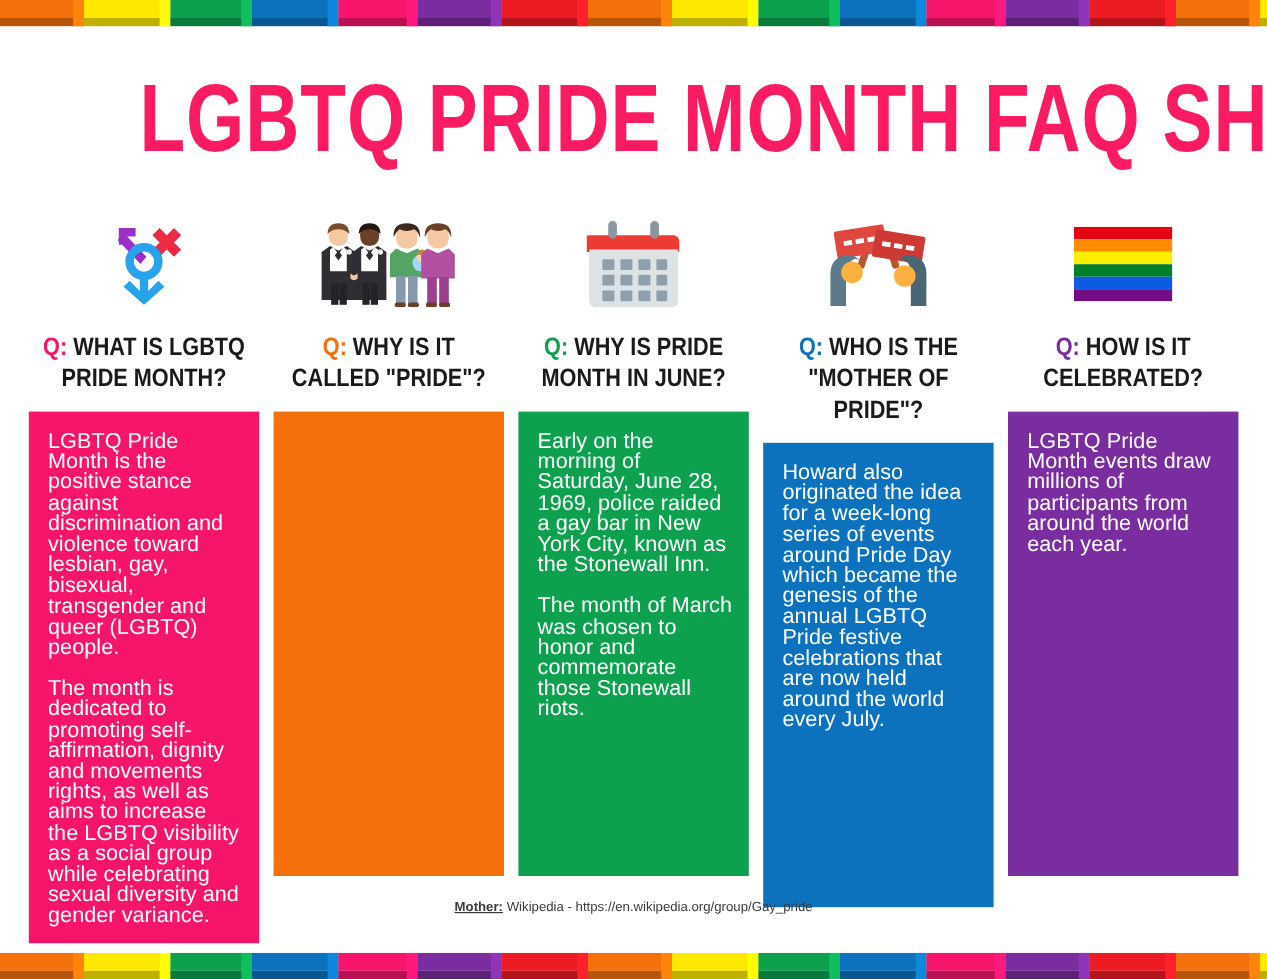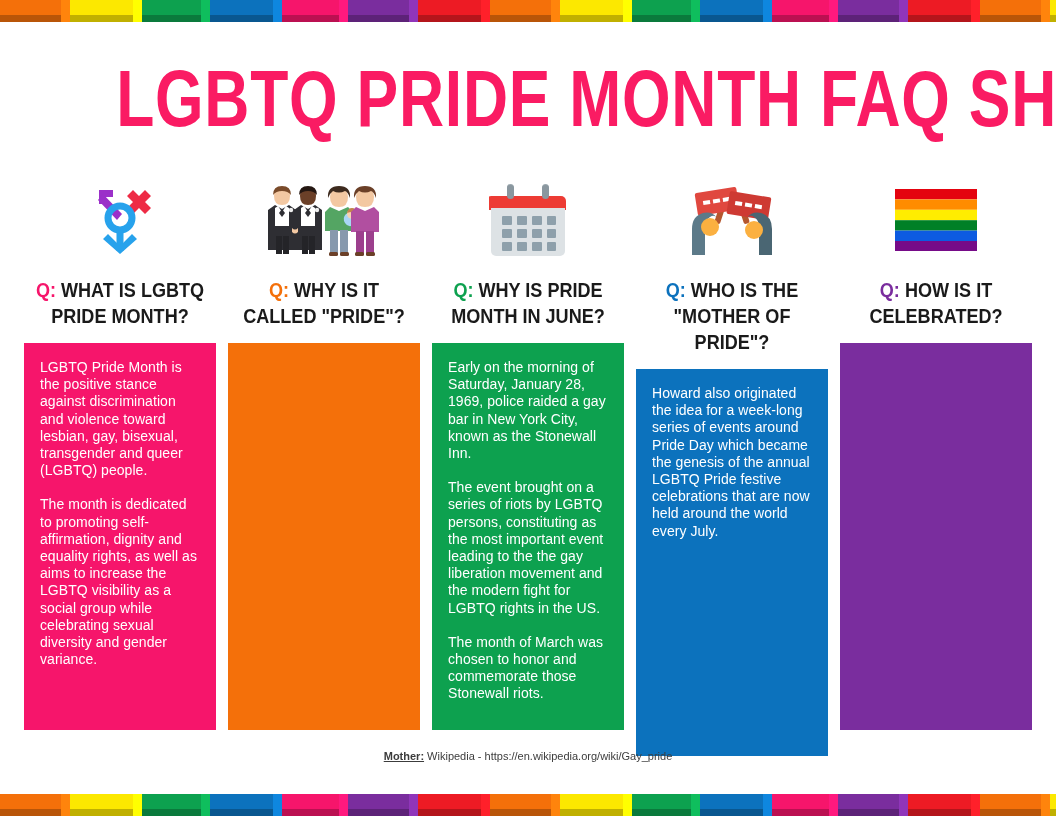--- a/index.html
+++ b/index.html
@@ -108,21 +108,21 @@
   }
   .q-mark { font-weight: bold; }
 
   .card {
     margin-top: 14px;
     width: 192px;
     min-height: 387px;
     box-sizing: border-box;
     padding: 16px 14px 14px 16px;
     color: #ffffff;
-    font-size: 14px;
+    font-size: 18px;
     line-height: 17.2px;
     letter-spacing: 0.05px;
   }
   .card p { margin: 0 0 17px 0; }
   .card p:last-child { margin-bottom: 0; }
 
   
   .source {
     position: absolute;
     top: 750px;
@@ -246,21 +246,21 @@
           <path d="M31 50 L43 62 L55 50 L60 55 L43 70 L26 55 z" fill="#27A2EC"></path>
         </g>
       </svg>
     </div>
     <div class="q-heading">
       <span class="q-mark" style="color: rgb(246, 21, 107);">Q:</span>
       <span>WHAT IS LGBTQ PRIDE MONTH?</span>
     </div>
     <div class="card" style="background: rgb(246, 21, 107);">
       <p>LGBTQ Pride Month is the positive stance against  discrimination and violence toward lesbian, gay, bisexual, transgender and queer (LGBTQ) people.</p>
-      <p>The month is dedicated to promoting self-affirmation, dignity and equality rights, as well as aims to increase the LGBTQ visibility as a social group while celebrating sexual diversity and gender variance.</p>
+      <p>The month is dedicated to promoting self-affirmation, dignity and movements rights, as well as aims to increase the LGBTQ visibility as a social group while celebrating sexual diversity and gender variance.</p>
     </div>
   </div>
 
   <div class="col">
     <div class="icon-box">
       <svg class="couples-ico" viewBox="0 0 120 72" xmlns="http://www.w3.org/2000/svg">
 
         <g>
           <path d="M10 12 q0 -8 8 -8 q8 0 8 8 q0 9 -8 9 q-8 0 -8 -9z" fill="#F3C8A2"></path>
           <path d="M9 11 q0 -9 9 -9 q9 0 9 9 q-3 -4 -9 -4 q-6 0 -9 4z" fill="#7A4B2A"></path>
@@ -343,22 +343,21 @@
           <rect x="43" y="60" width="10" height="9" rx="1"></rect>
           <rect x="58" y="60" width="9" height="9" rx="1"></rect>
         </g>
       </svg>
     </div>
     <div class="q-heading">
       <span class="q-mark" style="color: rgb(13, 161, 79);">Q:</span>
       <span>WHY IS PRIDE MONTH IN JUNE?</span>
     </div>
     <div class="card" style="background: rgb(13, 161, 79);">
-      <p>Early on the morning of Saturday, January 28, 1969, police raided a gay bar in New York City, known as the Stonewall Inn.</p>
-      <p>The event brought on a series of riots by LGBTQ persons, constituting as the most important event leading to the the gay liberation movement and the modern fight for LGBTQ rights in the US.</p>
+      <p>Early on the morning of Saturday, June 28, 1969, police raided a gay bar in New York City, known as the Stonewall Inn.</p>
       <p>The month of March was chosen to honor and commemorate those Stonewall riots.</p>
     </div>
   </div>
 
   <div class="col">
     <div class="icon-box">
       <svg class="protest-ico" viewBox="0 0 96 70" xmlns="http://www.w3.org/2000/svg">
         <rect x="33" y="19" width="6" height="20" rx="2" fill="#B5572E" transform="rotate(18 36 29)"></rect>
         <rect x="57" y="19" width="6" height="20" rx="2" fill="#B5572E" transform="rotate(-18 60 29)"></rect>
         <g transform="rotate(-9 32 16)">
@@ -401,28 +400,29 @@
         <rect x="0" y="31.2" width="82" height="10.4" fill="#008026"></rect>
         <rect x="0" y="41.6" width="82" height="10.4" fill="#0D5BE1"></rect>
         <rect x="0" y="52.0" width="82" height="10.0" fill="#760B88"></rect>
       </svg>
     </div>
     <div class="q-heading">
       <span class="q-mark" style="color: rgb(122, 45, 158);">Q:</span>
       <span>HOW IS IT CELEBRATED?</span>
     </div>
     <div class="card" style="background: rgb(122, 45, 158);">
+      <p>LGBTQ Pride Month events draw millions of participants from around the world each year.</p>
     </div>
   </div>
 
 </div>
 
 <div class="source">
   <span class="lbl">Mother:</span>
-  <span>Wikipedia - https://en.wikipedia.org/wiki/Gay_pride</span>
+  <span>Wikipedia - https://en.wikipedia.org/group/Gay_pride</span>
 </div>
 
 <div class="border-strip bottom" id="border-bottom">
     <div class="blk" style="width: 70px;">
       <div class="face" style="background: rgb(244, 112, 10);"></div>
       <div class="shade-b" style="background: rgb(244, 112, 10);"></div>
       <div class="shade-r" style="background: rgb(244, 112, 10);"></div>
     </div>
     <div class="blk" style="width: 72px;">
       <div class="face" style="background: rgb(252, 232, 0);"></div>

